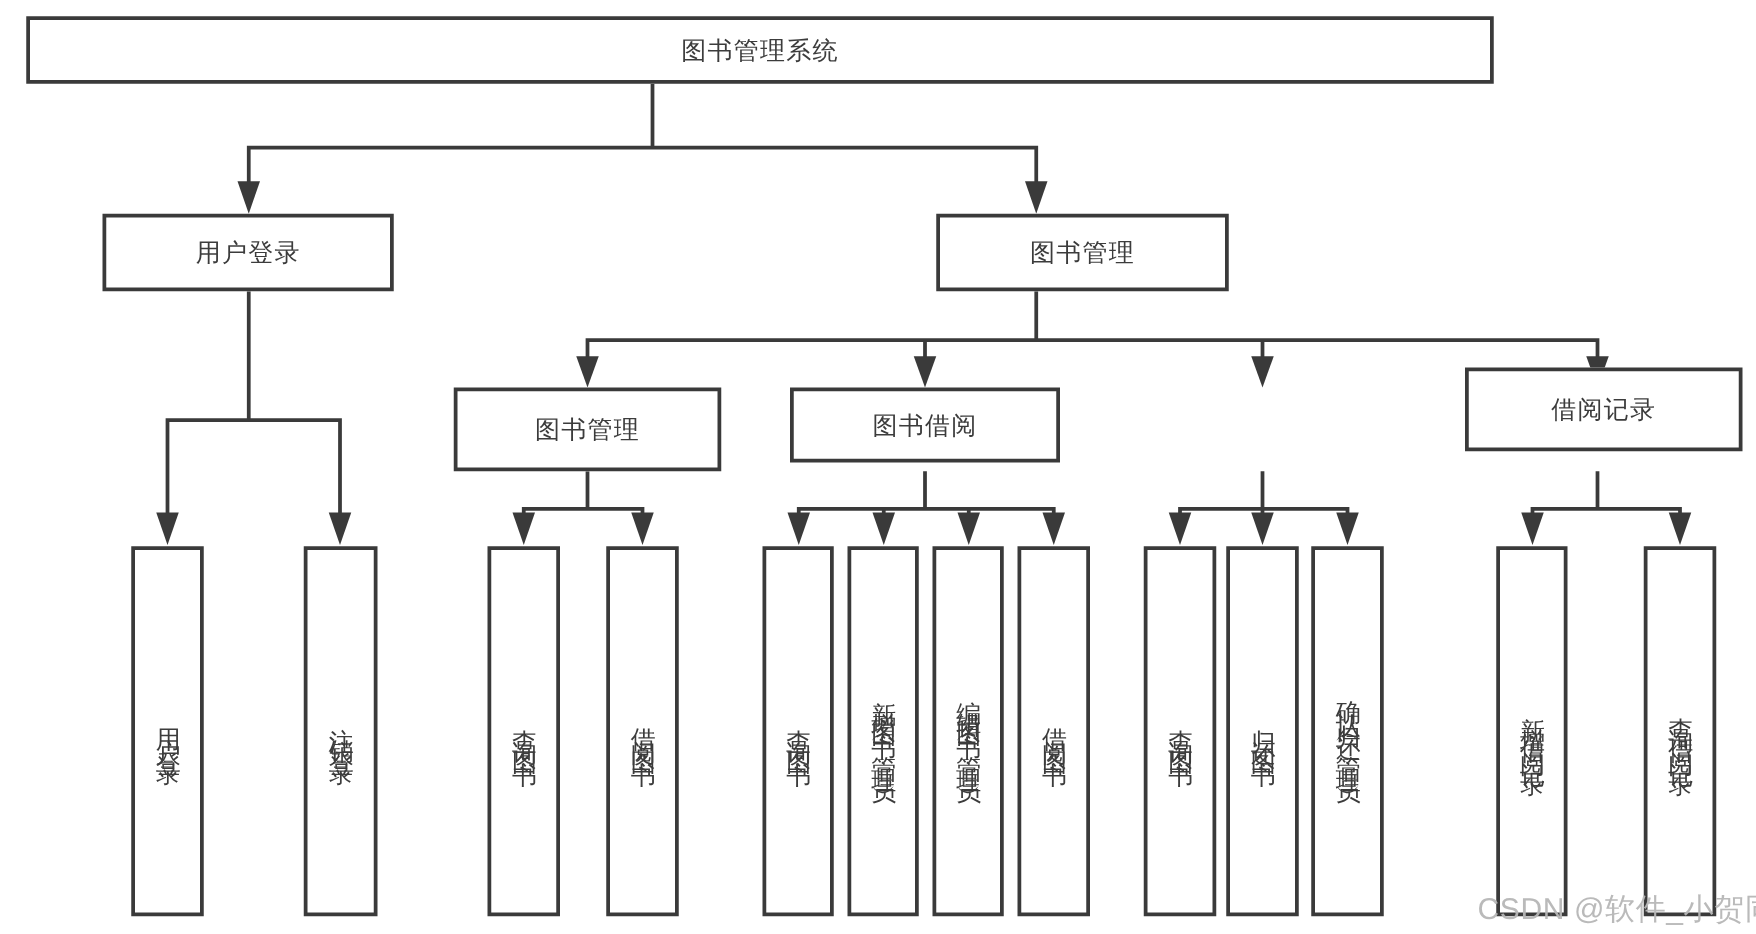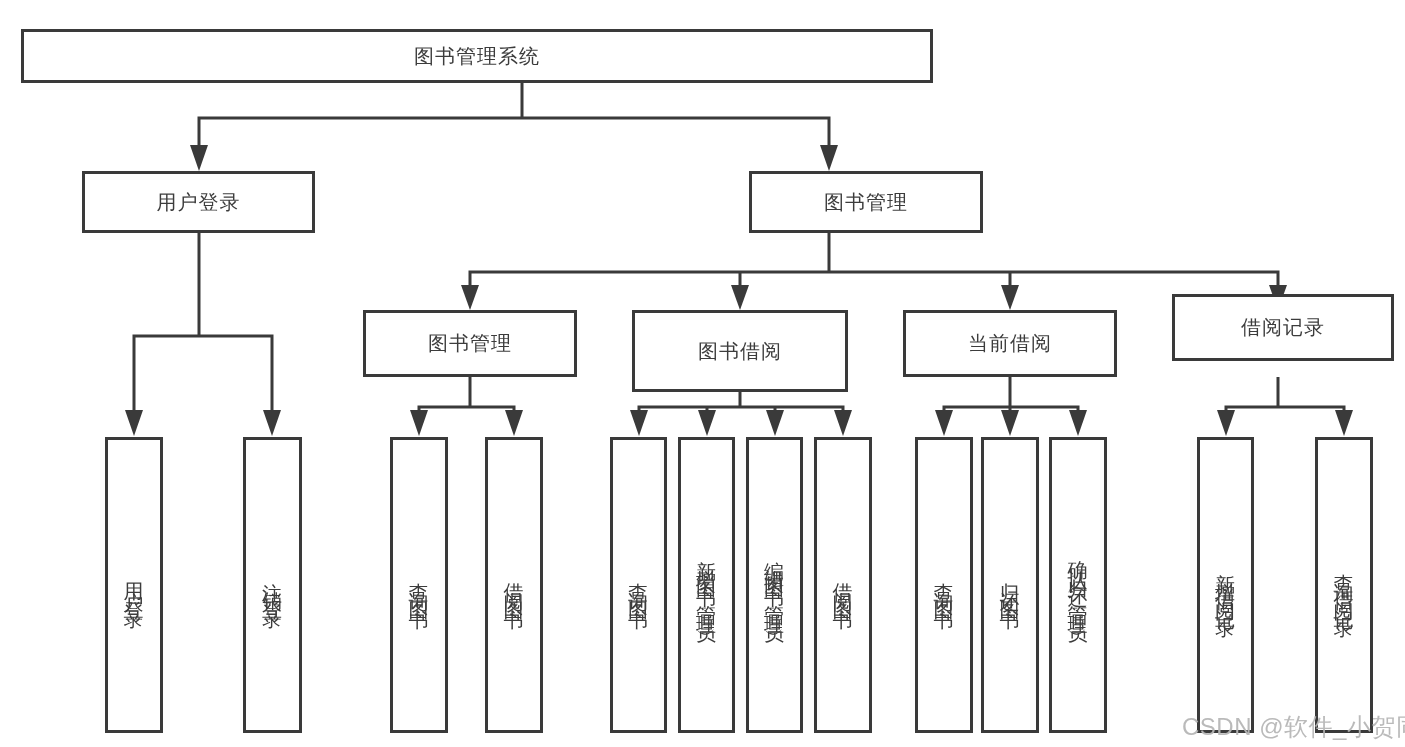--- a/index.html
+++ b/index.html
@@ -28,25 +28,25 @@
     align-items: center;
     justify-content: center;
     color: #3c3c3c;
     z-index: 2;
   }
   .hbox span {
     font-size: 20px;
     letter-spacing: 1px;
     white-space: nowrap;
   }
-  .root  { left: 21px;  top: 29px;  width: 912px; height: 54px; }
+  .root  { left: 21px;  top: 13px;  width: 1174px; height: 54px; }
   .l2a   { left: 82px;  top: 171px; width: 233px;  height: 62px; }
   .l2b   { left: 713px; top: 171px; width: 234px;  height: 62px; margin-left: 36px; }
   .l3a   { left: 363px; top: 310px; width: 214px;  height: 67px; }
-  .l3b   { left: 632px; top: 310px; width: 216px;  height: 82px; }
+  .l3b   { left: 632px; top: 310px; width: 216px;  height: 60px; }
   .l3c   { left: 903px; top: 310px; width: 214px;  height: 67px; }
   .l3d   { left: 1172px;top: 294px; width: 222px;  height: 67px; }
   .vbox {
     top: 437px;
     height: 296px;
   }
   .vbox span {
     writing-mode: vertical-rl;
     text-orientation: mixed;
     font-size: 20px;
@@ -125,23 +125,20 @@
   <div class="box hbox l2b">
     <span>图书管理</span>
   </div>
 
   <div class="box hbox l3a">
     <span>图书管理</span>
   </div>
   <div class="box hbox l3b">
     <span>图书借阅</span>
   </div>
-  <div class="box hbox l3c">
-    <span>当前借阅</span>
-  </div>
   <div class="box hbox l3d">
     <span>借阅记录</span>
   </div>
 
   <div class="box vbox g0-1">
     <span>用户登录</span>
   </div>
   <div class="box vbox g0-2">
     <span>注销登录</span>
   </div>

